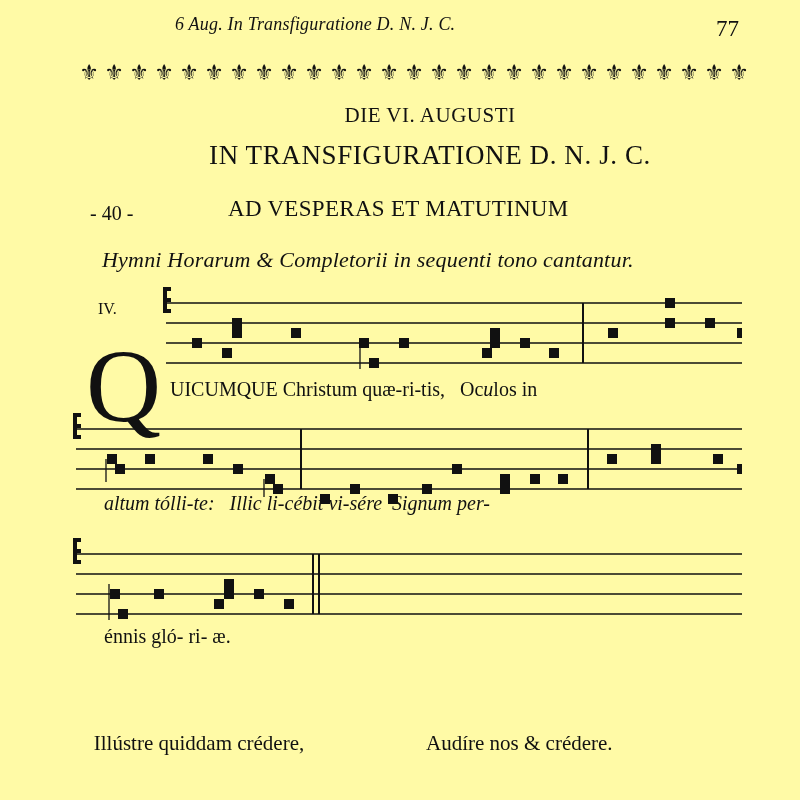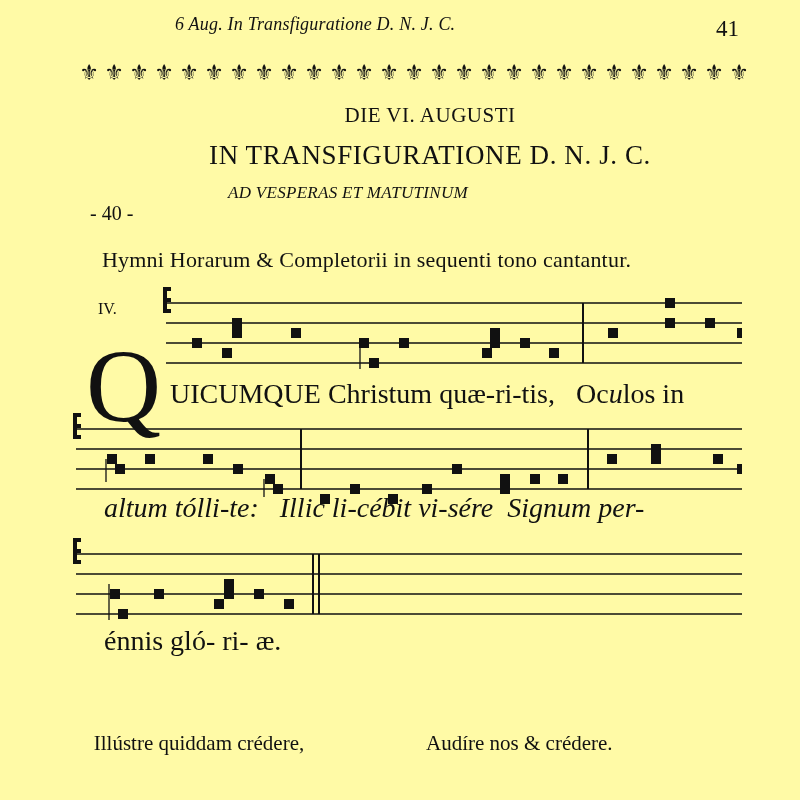--- a/index.html
+++ b/index.html
@@ -18,37 +18,37 @@
     .fleurons {
       left: 78px; top: 58px; width: 672px; height: 30px;
       display: flex; justify-content: space-between; align-items: center;
       font-size: 22px; line-height: 30px;
     }
     .fleurons span { display: inline-block; width: 22px; text-align: center; }
     .center { left: 0; width: 800px; text-align: center; }
     .t-date { top: 103px; font-size: 21px; letter-spacing: 0.5px; padding-left: 30px; }
     .t-feast { top: 140px; font-size: 27px; letter-spacing: 0.6px; padding-left: 30px; }
     .t-num { left: 90px; top: 202px; font-size: 20px; }
-    .t-hour { left: 228px; top: 183px; font-size: 17px; letter-spacing: 0.3px; font-style: italic; }
-    .t-rubric { left: 102px; top: 247px; font-size: 22px; letter-spacing: 0.2px; }
+    .t-hour { left: 228px; top: 196px; font-size: 23px; letter-spacing: 0.3px; }
+    .t-rubric { left: 102px; top: 247px; font-size: 22px; font-style: italic; letter-spacing: 0.2px; }
     .mode { left: 98px; top: 300px; font-size: 16px; }
     svg.staff { position: absolute; left: 0; top: 0; }
     .drop-cap {
       left: 86px; top: 334px; font-size: 104px; line-height: 104px;
     }
-    .lyric { font-size: 28px; white-space: nowrap; }
+    .lyric { font-size: 20px; white-space: nowrap; }
     .smallcaps { font-variant: small-caps; }
     .verse { font-size: 21px; line-height: 28px; white-space: pre; }
     em.it { font-style: italic; }
   </style>
 </head>
 <body>
 
 <div class="abs running-head">6 Aug. In Transfiguratione D. N. J. C.</div>
-<div class="abs page-num">41</div>
+<div class="abs page-num">77</div>
 
 <div class="abs fleurons" id="fleurons">
     <span>⚜</span>
     <span>⚜</span>
     <span>⚜</span>
     <span>⚜</span>
     <span>⚜</span>
     <span>⚜</span>
     <span>⚜</span>
     <span>⚜</span>

